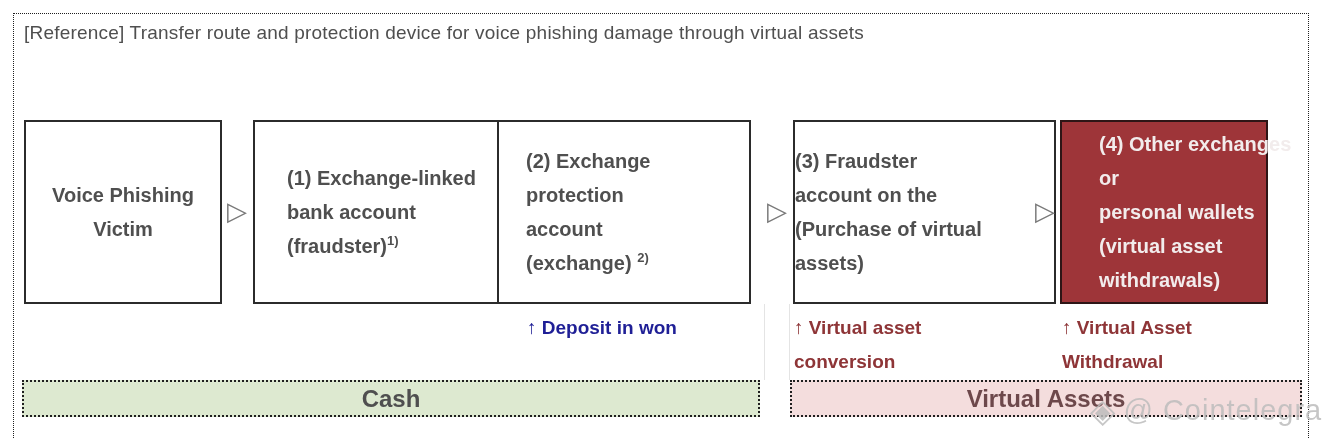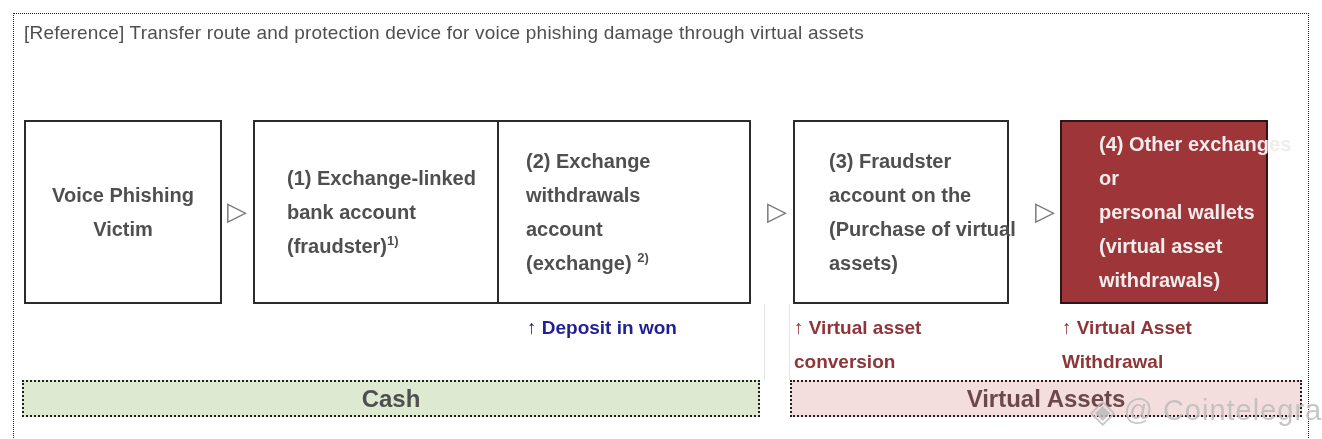--- a/index.html
+++ b/index.html
@@ -41,21 +41,21 @@
     line-height: 34px;
     display: flex;
     flex-direction: column;
     justify-content: center;
   }
   .box .line { white-space: nowrap; }
   .box sup.fn { font-size: 13px; font-weight: bold; vertical-align: super; line-height: 0; }
   .box1 { left: 24px;   width: 198px; text-align: center; }
   .box2 { left: 253px;  width: 280px; padding-left: 32px; }
   .box3 { left: 497px;  width: 254px; padding-left: 27px; }
-  .box4 { left: 793px;  width: 216px; padding-left: 34px; }
+  .box4 { left: 793px;  width: 263px; }
   .box5 {
     left: 1060px; width: 208px; padding-left: 37px;
     background: var(--red_box_bg, #9e3539);
     color: var(--red_box_text, #f2ecec);
     border-color: #2e1516;
   }
 
   .arrow {
     position: absolute;
     top: 196px;
@@ -148,21 +148,21 @@
   <div class="box box2">
     <div class="line">(1) Exchange-linked</div>
     <div class="line">bank account</div>
     <div class="line"><span>(fraudster)</span><sup class="fn">1)</sup></div>
   </div>
 
   <div class="arrow a2">▷</div>
 
   <div class="box box3">
     <div class="line">(2) Exchange</div>
-    <div class="line">withdrawals</div>
+    <div class="line">protection</div>
     <div class="line">account</div>
     <div class="line"><span>(exchange) </span><sup class="fn">2)</sup></div>
   </div>
 
   <div class="arrow a3">▷</div>
 
   <div class="box box4">
     <div class="line">(3) Fraudster</div>
     <div class="line">account on the</div>
     <div class="line">(Purchase of virtual</div>

